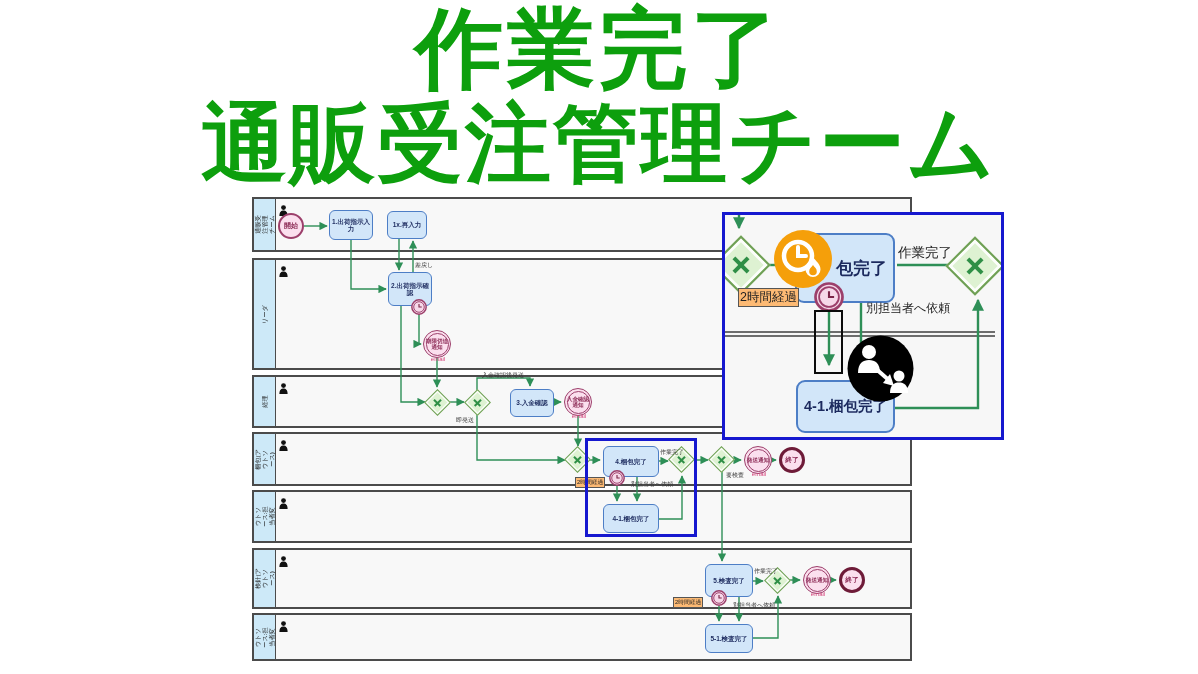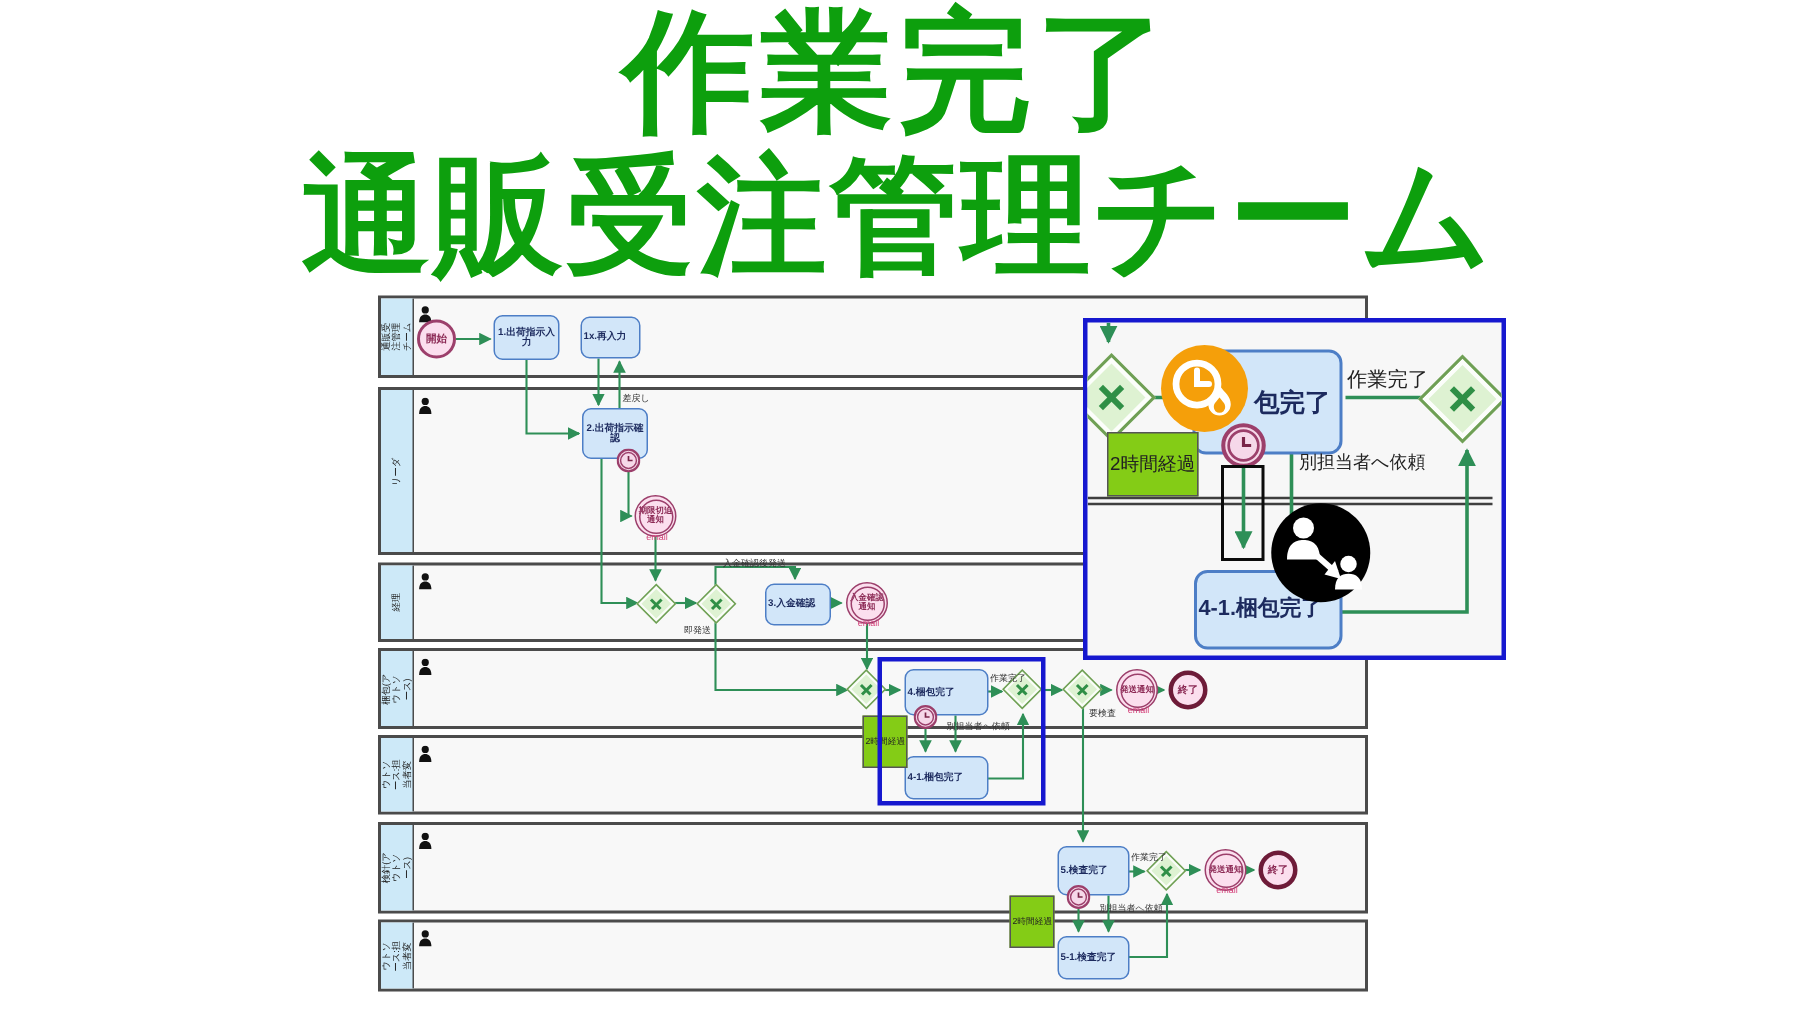--- a/index.html
+++ b/index.html
@@ -12,37 +12,37 @@
   #title2{top:96px;font-size:86px;line-height:96px;letter-spacing:2px;}
   
   .lane{position:absolute;background:#f8f8f8;border:2px solid #4b4b4b;box-sizing:border-box;z-index:1;}
   .lane-label{position:absolute;left:0;top:0;bottom:0;width:21px;background:#cde9f8;
               border-right:1.6px solid #4b4b4b;display:flex;align-items:center;justify-content:center;overflow:hidden;}
   .lane-label span{display:block;transform:rotate(-90deg);transform-origin:center;
                    font-size:6.2px;line-height:7px;text-align:center;color:#222;white-space:normal;}
   .person{position:absolute;left:25px;top:3px;z-index:2;}
   
   .task{position:absolute;background:#d2e6f9;border:1.6px solid #4d7ec6;border-radius:6px;
-        display:flex;align-items:center;text-align:center;
+        display:flex;align-items:center;justify-content:center;text-align:center;
         font-size:6.5px;line-height:7.4px;font-weight:bold;color:#1c2a5e;z-index:4;box-sizing:border-box;padding:1px;}
   .gw{position:absolute;width:19px;height:19px;background:#def2d2;border:1.5px solid #6f9f55;
       transform:rotate(45deg);z-index:4;box-sizing:border-box;box-shadow:inset 0 0 0 1.5px rgba(255,255,255,.85);}
   .gx{position:absolute;left:4px;top:4px;right:4px;bottom:4px;}
   .gx::before{content:"";position:absolute;left:50%;top:0;bottom:0;width:2px;margin-left:-1px;background:#2f8f46;}
   .gx::after{content:"";position:absolute;top:50%;left:0;right:0;height:2px;margin-top:-1px;background:#2f8f46;}
   .ev{position:absolute;border-radius:50%;background:#fbdfee;display:flex;align-items:center;justify-content:center;
       text-align:center;color:#8c2a55;font-weight:bold;z-index:4;box-sizing:border-box;}
   .ev-start{width:26px;height:26px;border:2px solid #9c3f6b;font-size:7px;}
   .ev-msg{width:28px;height:28px;border:1.5px solid #9c3f6b;font-size:5.6px;line-height:6px;}
   .ring{position:absolute;left:1.5px;top:1.5px;right:1.5px;bottom:1.5px;border:1px solid #9c3f6b;border-radius:50%;}
   .ev-end{width:26px;height:26px;border:3.5px solid #6e1b38;font-size:6.8px;}
   .timer{position:absolute;width:16px;height:16px;z-index:5;}
   .lbl{position:absolute;font-size:6px;color:#333;z-index:5;white-space:nowrap;}
-  .lblbox{position:absolute;font-size:5.8px;color:#222;background:#84cc16;border:1px solid #555;
-          padding:12px 1px;z-index:5;white-space:nowrap;}
+  .lblbox{position:absolute;font-size:5.8px;color:#222;background:#fdba74;border:1px solid #555;
+          padding:0 1px;z-index:5;white-space:nowrap;}
   .email{position:absolute;font-size:6px;color:#d5407a;z-index:5;width:22px;text-align:center;}
   
   .bluebox{position:absolute;border:3px solid #1618cf;z-index:6;pointer-events:none;box-sizing:border-box;}
   #inset{position:absolute;left:722px;top:212px;width:276px;height:222px;background:#f7f7f7;
          border:3px solid #1618cf;overflow:hidden;z-index:7;box-sizing:content-box;}
   #inset .gw{width:42px;height:42px;border-width:2.5px;box-shadow:inset 0 0 0 3px rgba(255,255,255,.9);}
   #inset .gx{left:9px;top:9px;right:9px;bottom:9px;}
   #inset .gx::before{width:4px;margin-left:-2px;}
   #inset .gx::after{height:4px;margin-top:-2px;}
   #inset .task{border-radius:9px;border-width:2.2px;}

